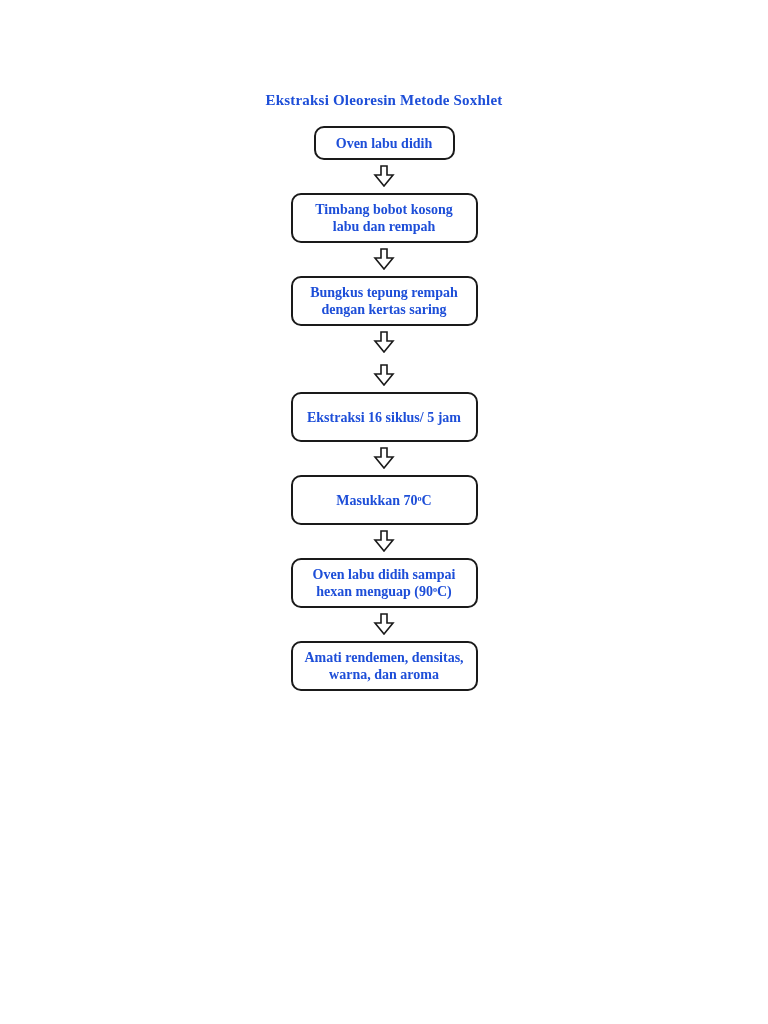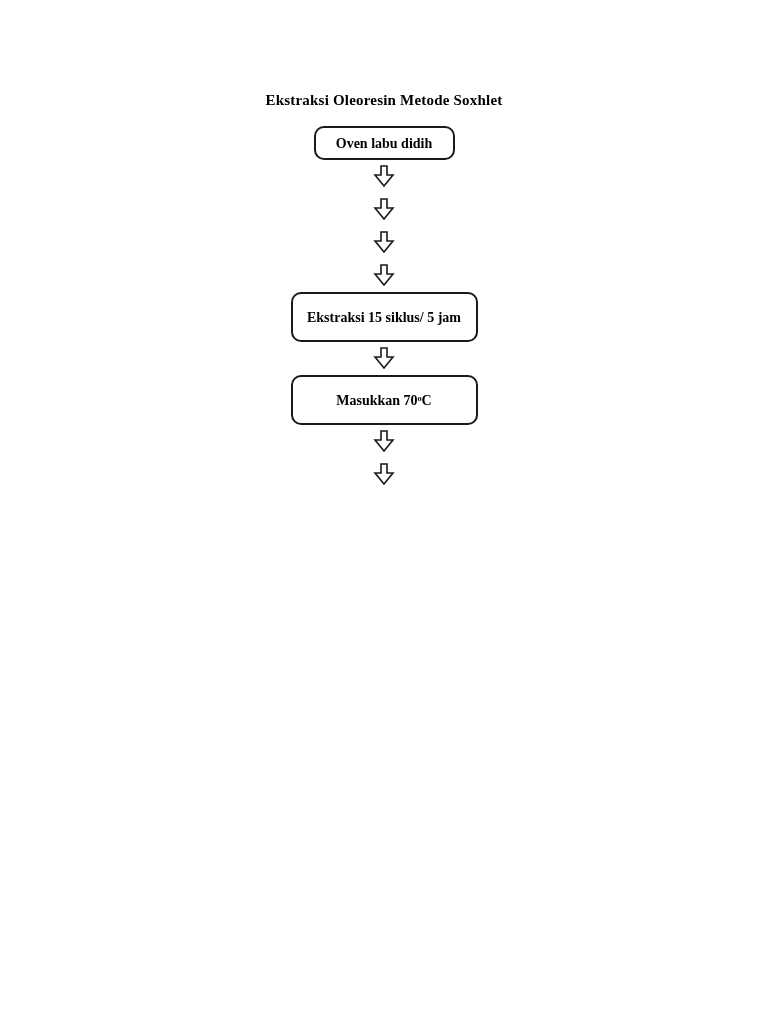--- a/index.html
+++ b/index.html
@@ -6,21 +6,21 @@
     margin: 0;
     padding: 0;
     background: #ffffff;
   }
   .page {
     position: relative;
     width: 768px;
     height: 1024px;
     background: #ffffff;
     font-family: "Liberation Serif", "DejaVu Serif", "DejaVu Sans", serif;
-    color: #000000;
+    color: #1d4ed8;
     overflow: hidden;
   }
   .doc-title {
     position: absolute;
     top: 92px;
     left: 0;
     width: 100%;
     text-align: center;
     font-size: 15px;
     font-weight: bold;
@@ -84,68 +84,87 @@
       <span class="box-label">Oven labu didih</span>
     </div>
     <div class="arrow-wrap">
       <svg width="22" height="22" viewBox="0 0 22 22" aria-hidden="true">
         <path d="M8 1 L14 1 L14 10 L20 10 L11 21 L2 10 L8 10 Z" fill="#ffffff" stroke="#1a1a1a" stroke-width="1.6" stroke-linejoin="miter"></path>
       </svg>
     </div>
   </div>
 
   <div class="step">
+    <div class="box box-regular">
+      <span class="box-label">Timbang bobot kosong
+labu dan rempah</span>
+    </div>
     <div class="arrow-wrap">
       <svg width="22" height="22" viewBox="0 0 22 22" aria-hidden="true">
         <path d="M8 1 L14 1 L14 10 L20 10 L11 21 L2 10 L8 10 Z" fill="#ffffff" stroke="#1a1a1a" stroke-width="1.6" stroke-linejoin="miter"></path>
       </svg>
     </div>
   </div>
 
   <div class="step">
+    <div class="box box-regular">
+      <span class="box-label">Bungkus tepung rempah
+dengan kertas saring</span>
+    </div>
     <div class="arrow-wrap">
       <svg width="22" height="22" viewBox="0 0 22 22" aria-hidden="true">
         <path d="M8 1 L14 1 L14 10 L20 10 L11 21 L2 10 L8 10 Z" fill="#ffffff" stroke="#1a1a1a" stroke-width="1.6" stroke-linejoin="miter"></path>
       </svg>
     </div>
   </div>
 
 
   <div class="step">
     <div class="arrow-wrap">
       <svg width="22" height="22" viewBox="0 0 22 22" aria-hidden="true">
         <path d="M8 1 L14 1 L14 10 L20 10 L11 21 L2 10 L8 10 Z" fill="#ffffff" stroke="#1a1a1a" stroke-width="1.6" stroke-linejoin="miter"></path>
       </svg>
     </div>
   </div>
 
   <div class="step">
     <div class="box box-regular">
-      <span class="box-label">Ekstraksi 15 siklus/ 5 jam</span>
+      <span class="box-label">Ekstraksi 16 siklus/ 5 jam</span>
     </div>
     <div class="arrow-wrap">
       <svg width="22" height="22" viewBox="0 0 22 22" aria-hidden="true">
         <path d="M8 1 L14 1 L14 10 L20 10 L11 21 L2 10 L8 10 Z" fill="#ffffff" stroke="#1a1a1a" stroke-width="1.6" stroke-linejoin="miter"></path>
       </svg>
     </div>
   </div>
 
   <div class="step">
     <div class="box box-regular">
       <span class="box-label">Masukkan 70ᵒC</span>
     </div>
     <div class="arrow-wrap">
       <svg width="22" height="22" viewBox="0 0 22 22" aria-hidden="true">
         <path d="M8 1 L14 1 L14 10 L20 10 L11 21 L2 10 L8 10 Z" fill="#ffffff" stroke="#1a1a1a" stroke-width="1.6" stroke-linejoin="miter"></path>
       </svg>
     </div>
   </div>
 
   <div class="step">
+    <div class="box box-regular">
+      <span class="box-label">Oven labu didih sampai
+hexan menguap (90ᵒC)</span>
+    </div>
     <div class="arrow-wrap">
       <svg width="22" height="22" viewBox="0 0 22 22" aria-hidden="true">
         <path d="M8 1 L14 1 L14 10 L20 10 L11 21 L2 10 L8 10 Z" fill="#ffffff" stroke="#1a1a1a" stroke-width="1.6" stroke-linejoin="miter"></path>
       </svg>
     </div>
   </div>
 
+  <div class="step">
+    <div class="box box-regular">
+      <span class="box-label">Amati rendemen, densitas,
+warna, dan aroma</span>
+    </div>
+
+  </div>
 </div>
 </div>
 
 </body></html>

